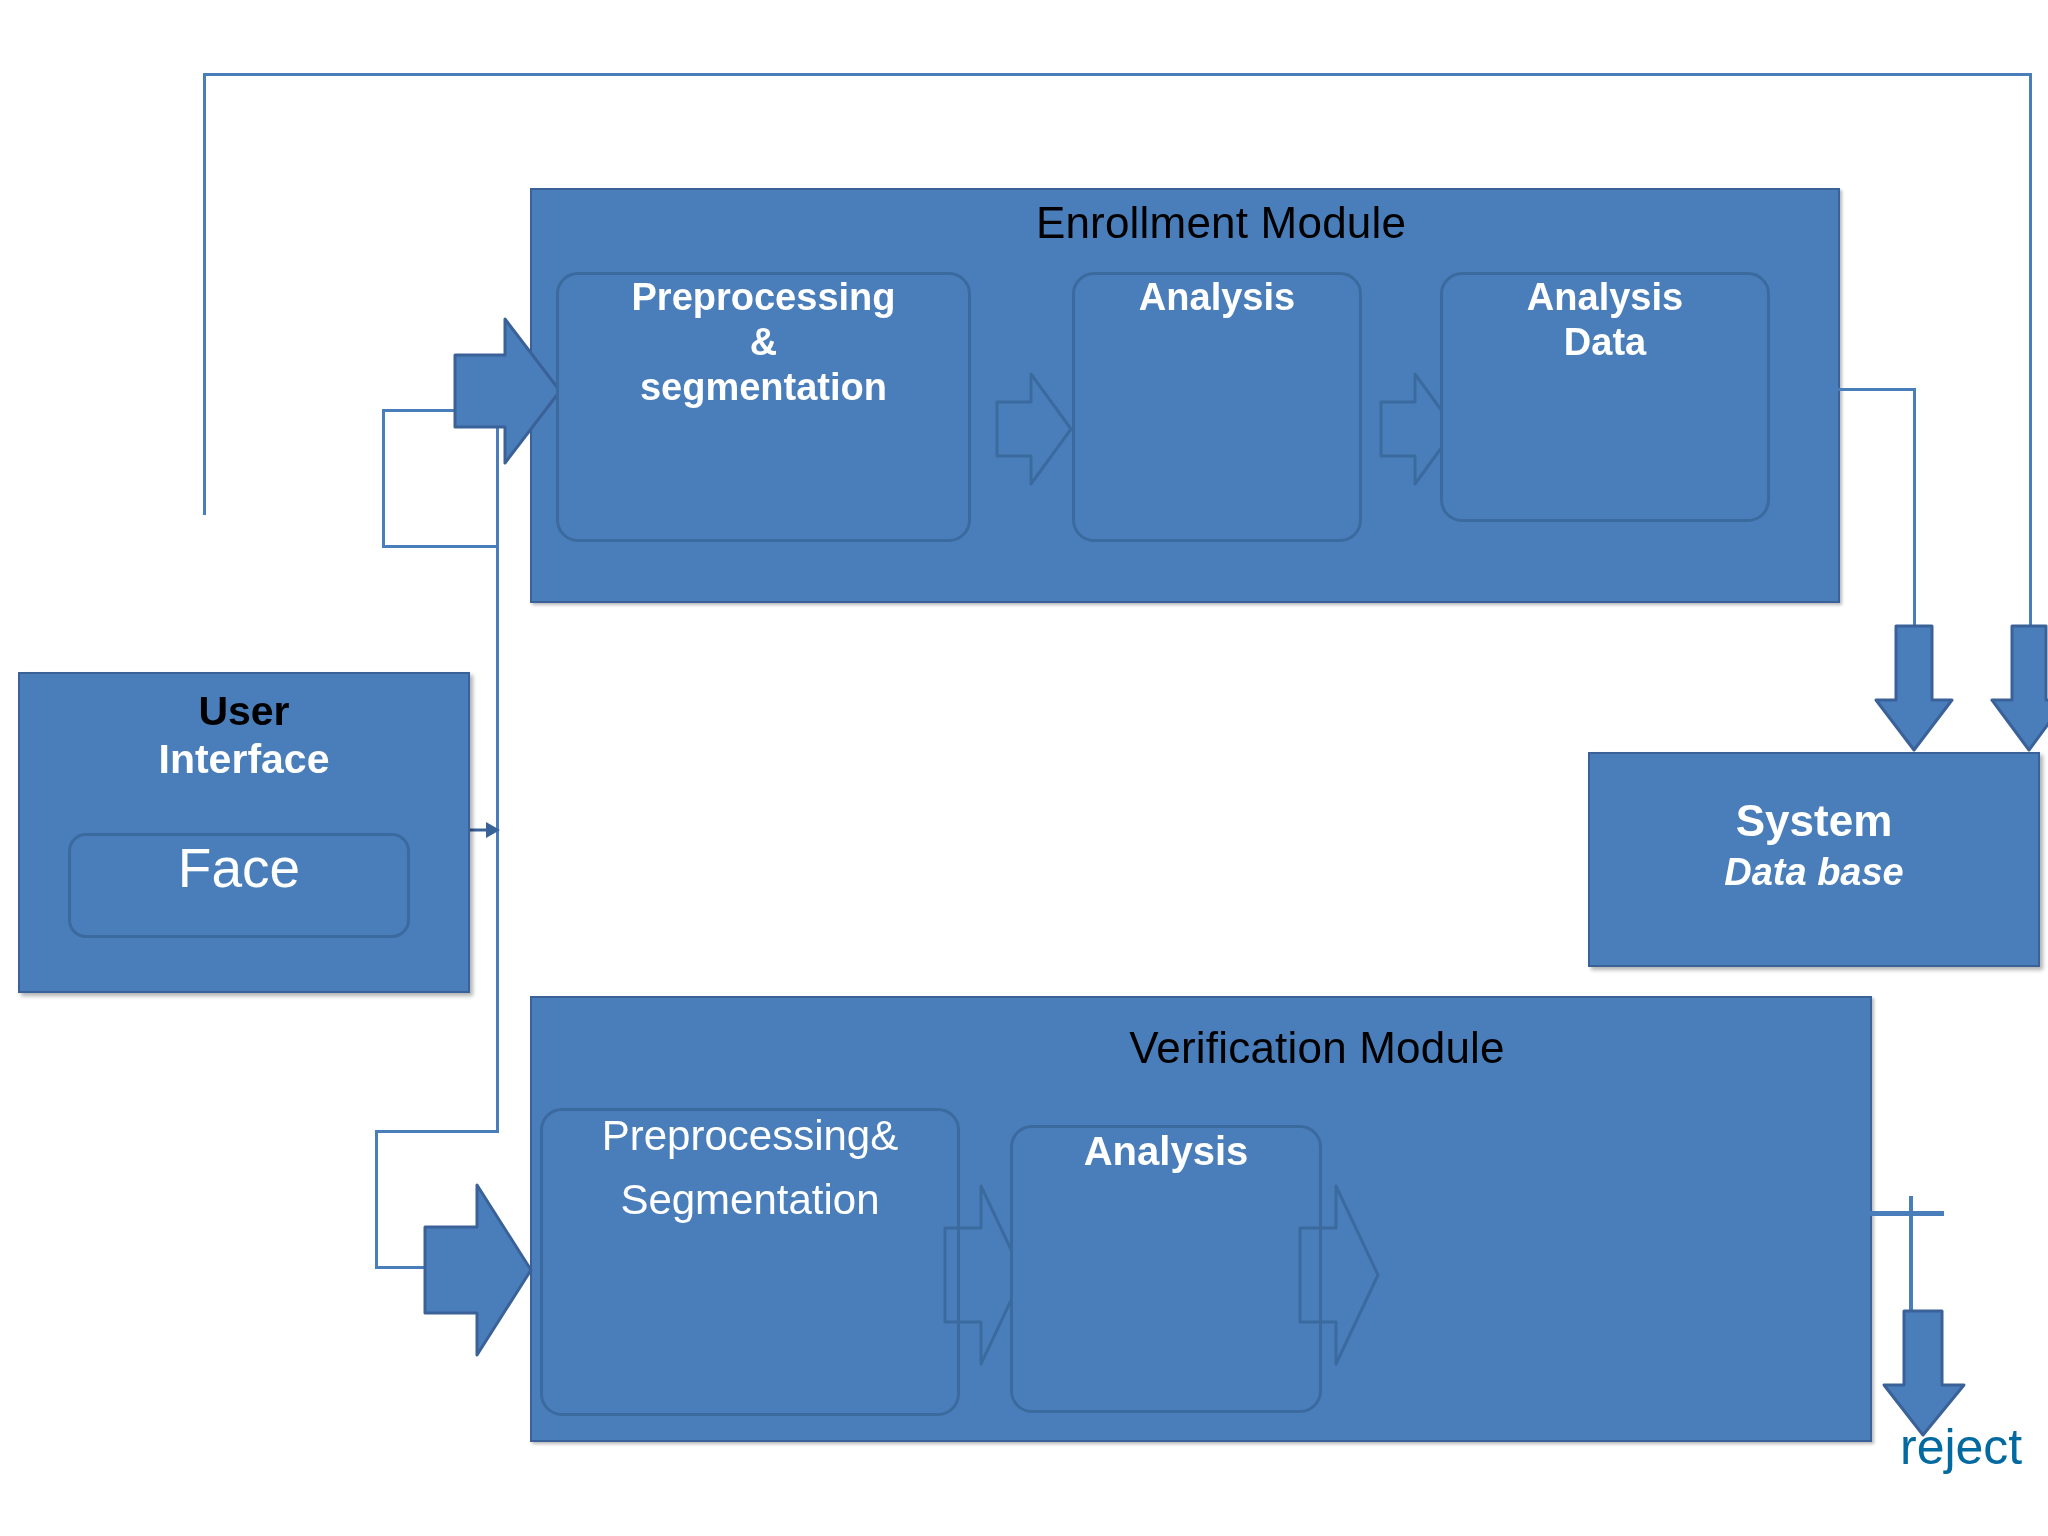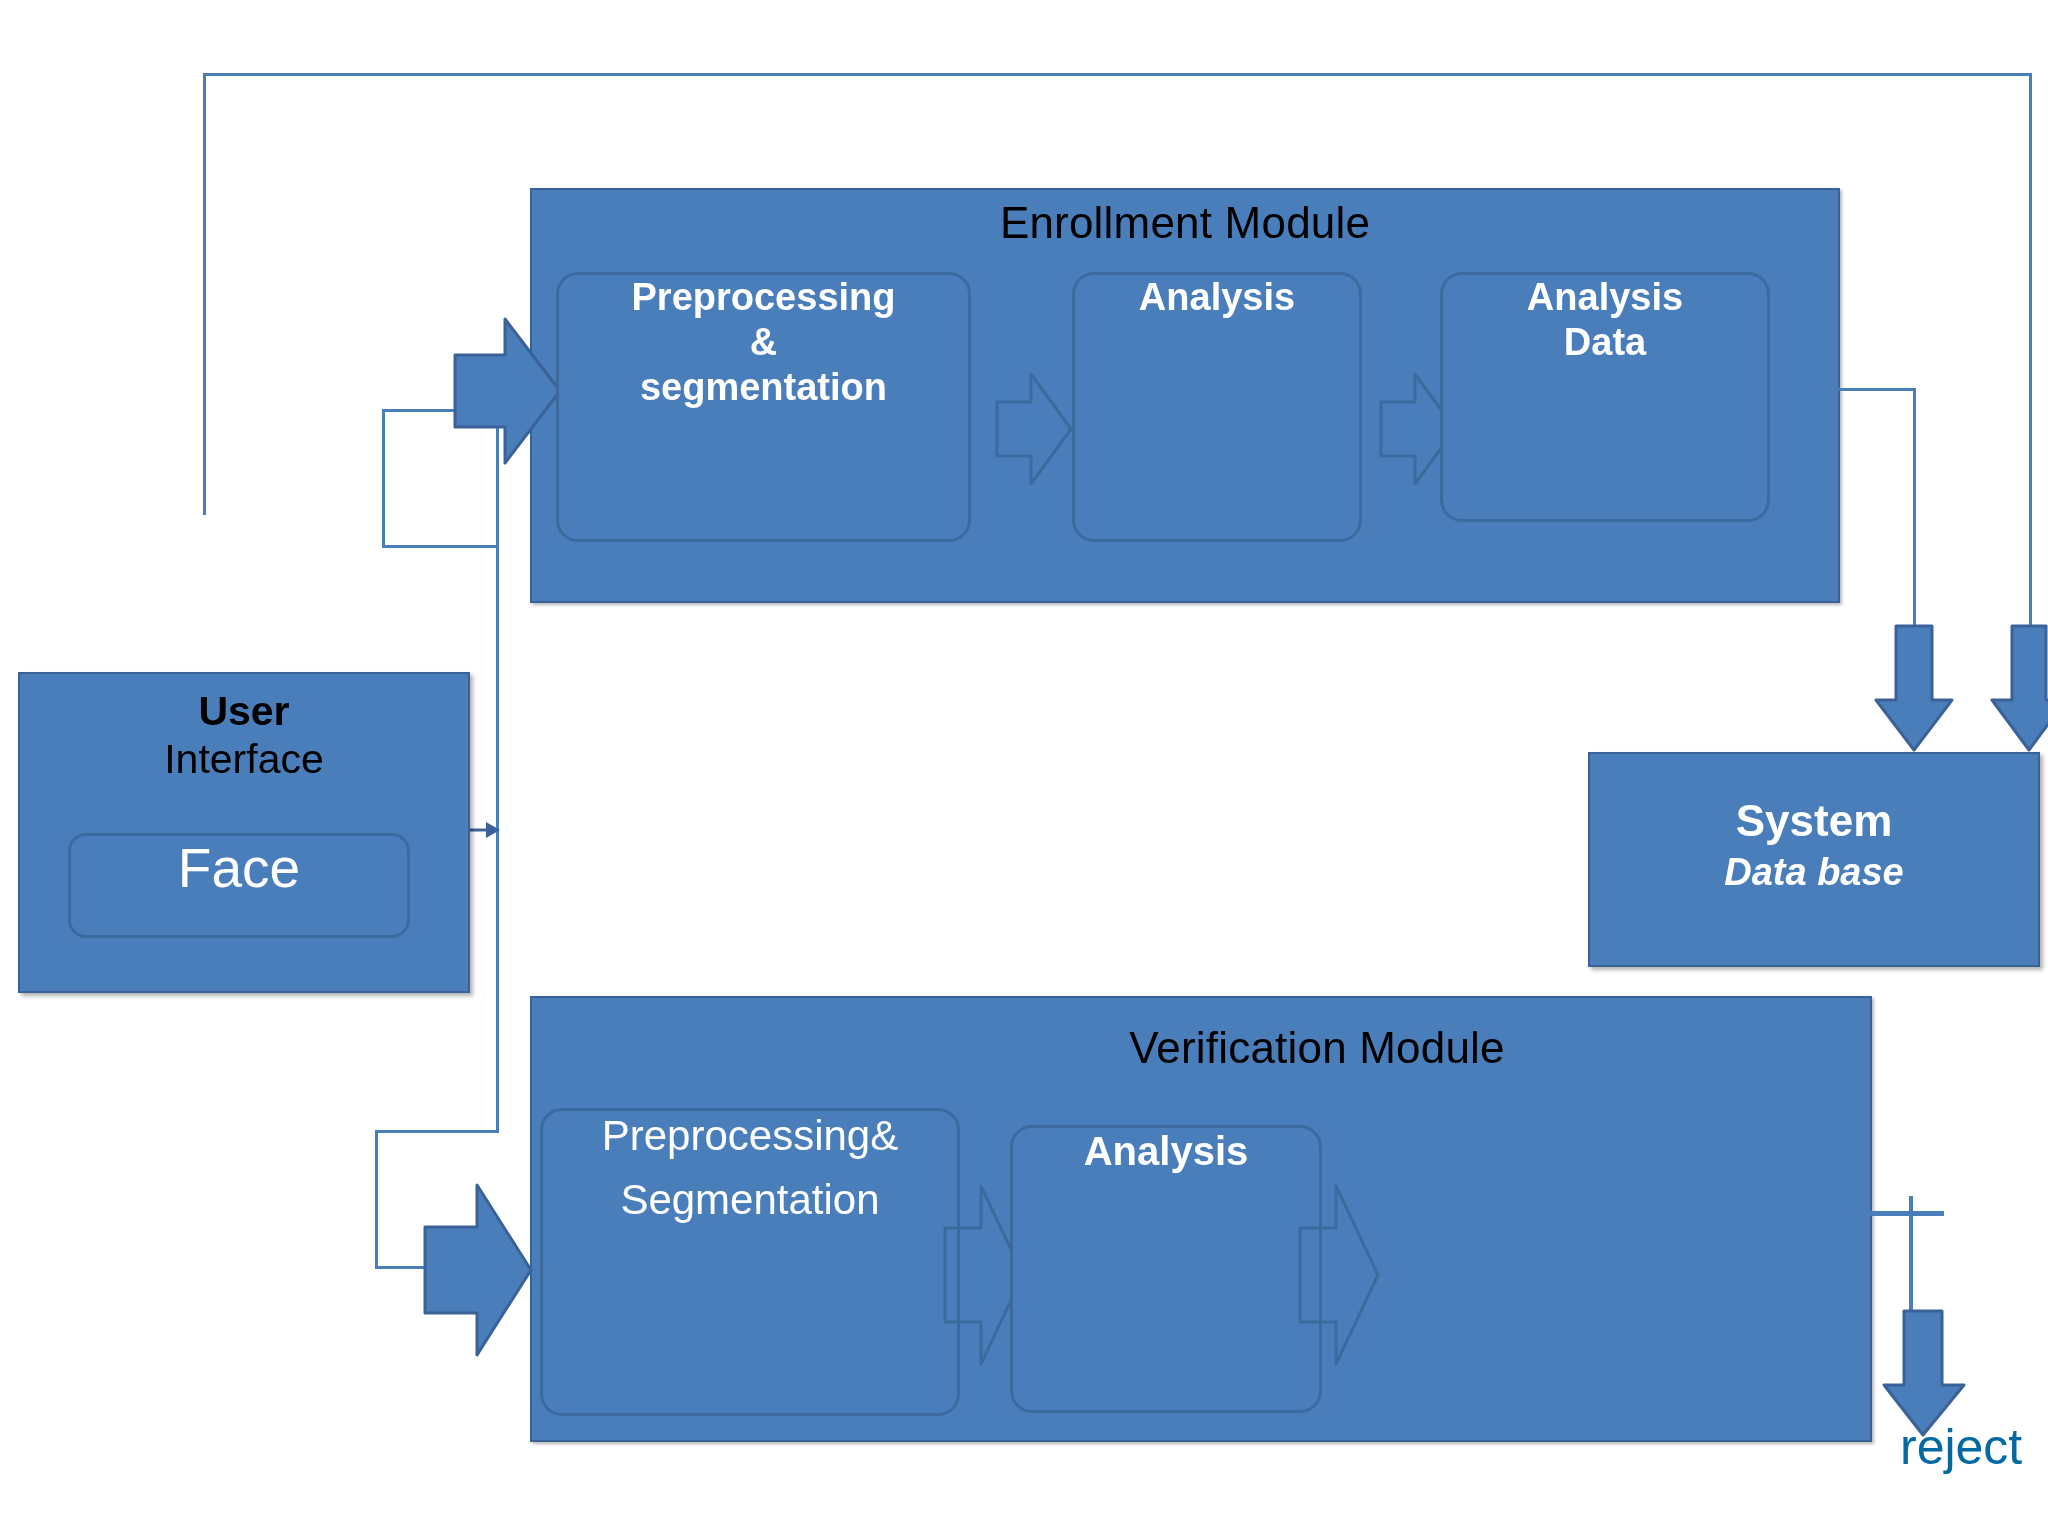--- a/index.html
+++ b/index.html
@@ -98,21 +98,21 @@
   <div class="wire thin-v" style="left:375px; top:1130px; height:139px;"></div>
   <div class="wire thin-h" style="left:375px; top:1266px; width:65px;"></div>
 
   <svg class="arrowsvg" style="left:466px; top:812px; width:40px; height:36px;" viewBox="0 0 40 36">
     <path d="M0,18 L24,18" stroke="#3a6198" stroke-width="3" fill="none"></path>
     <path d="M20,10 L34,18 L20,26 Z" fill="#3a6198"></path>
   </svg>
 
   <div class="module" style="left:530px; top:188px; width:1310px; height:415px;">
   </div>
-  <div class="module-title" style="left:530px; top:198px; width:1310px; font-size:44px;">Enrollment Module</div>
+  <div class="module-title" style="left:530px; top:198px; width:1310px; font-size:44px;padding-left:36px;">Enrollment Module</div>
 
   <svg class="arrowsvg" style="left:455px; top:311px; width:110px; height:160px;" viewBox="0 0 110 160">
     <path d="M0,44 L50,44 L50,8 L105,80 L50,152 L50,116 L0,116 Z" fill="#4a7ebb" stroke="#3a6198" stroke-width="3" stroke-linejoin="round"></path>
   </svg>
 
   <div class="rbox bold" style="left:556px; top:272px; width:415px; height:270px; font-size:38px;">
     <div>
       <div>Preprocessing</div>
       <div>&amp;</div>
       <div>segmentation</div>
@@ -144,21 +144,21 @@
   <svg class="arrowsvg" style="left:1872px; top:626px; width:84px; height:128px;" viewBox="0 0 84 128">
     <path d="M24,0 L60,0 L60,74 L80,74 L42,124 L4,74 L24,74 Z" fill="#4a7ebb" stroke="#3a6198" stroke-width="3" stroke-linejoin="round"></path>
   </svg>
 
   <svg class="arrowsvg" style="left:1990px; top:626px; width:80px; height:128px;" viewBox="0 0 80 128">
     <path d="M22,0 L56,0 L56,74 L76,74 L39,124 L2,74 L22,74 Z" fill="#4a7ebb" stroke="#3a6198" stroke-width="3" stroke-linejoin="round"></path>
   </svg>
 
   <div class="plainbox" style="left:18px; top:672px; width:452px; height:321px;">
     <div class="label" style="top:14px; font-size:41px; font-weight:bold; color:#000;">User</div>
-    <div class="label" style="top:62px; font-size:41px; font-weight:normal; color:#000000;">Interface</div>
+    <div class="label" style="top:62px; font-size:41px; font-weight:bold; color:#ffffff;">Interface</div>
   </div>
 
   <div class="rbox light" style="left:68px; top:833px; width:342px; height:105px; font-size:55px; border-radius:18px;">
     <div>Face</div>
   </div>
 
   <div class="plainbox" style="left:1588px; top:752px; width:452px; height:215px;">
     <div class="label" style="top:42px; font-size:44px; font-weight:bold; color:#ffffff;">System</div>
     <div class="label" style="top:97px; font-size:38px; font-weight:bold; color:#ffffff;font-style:italic;">Data base</div>
   </div>

